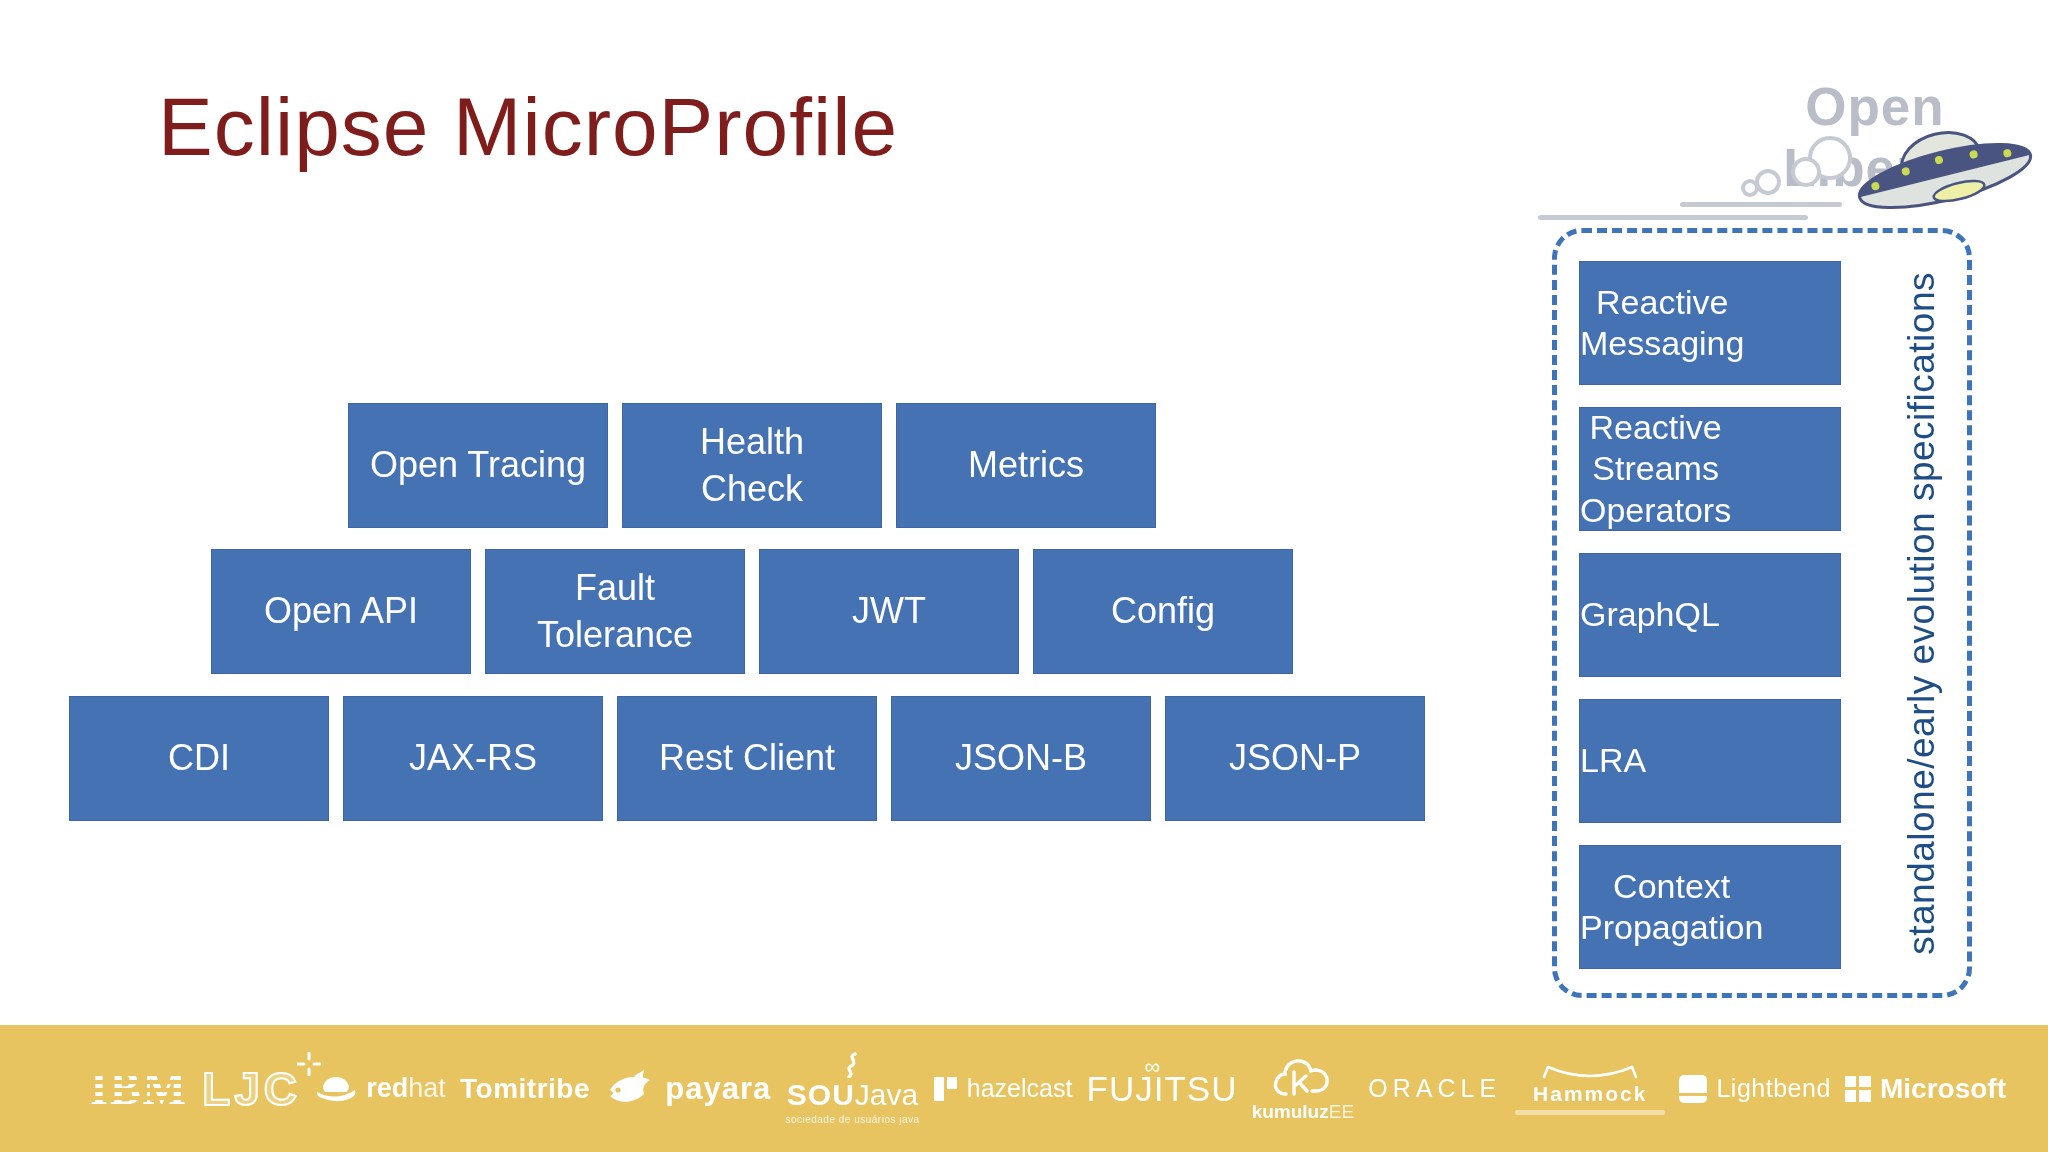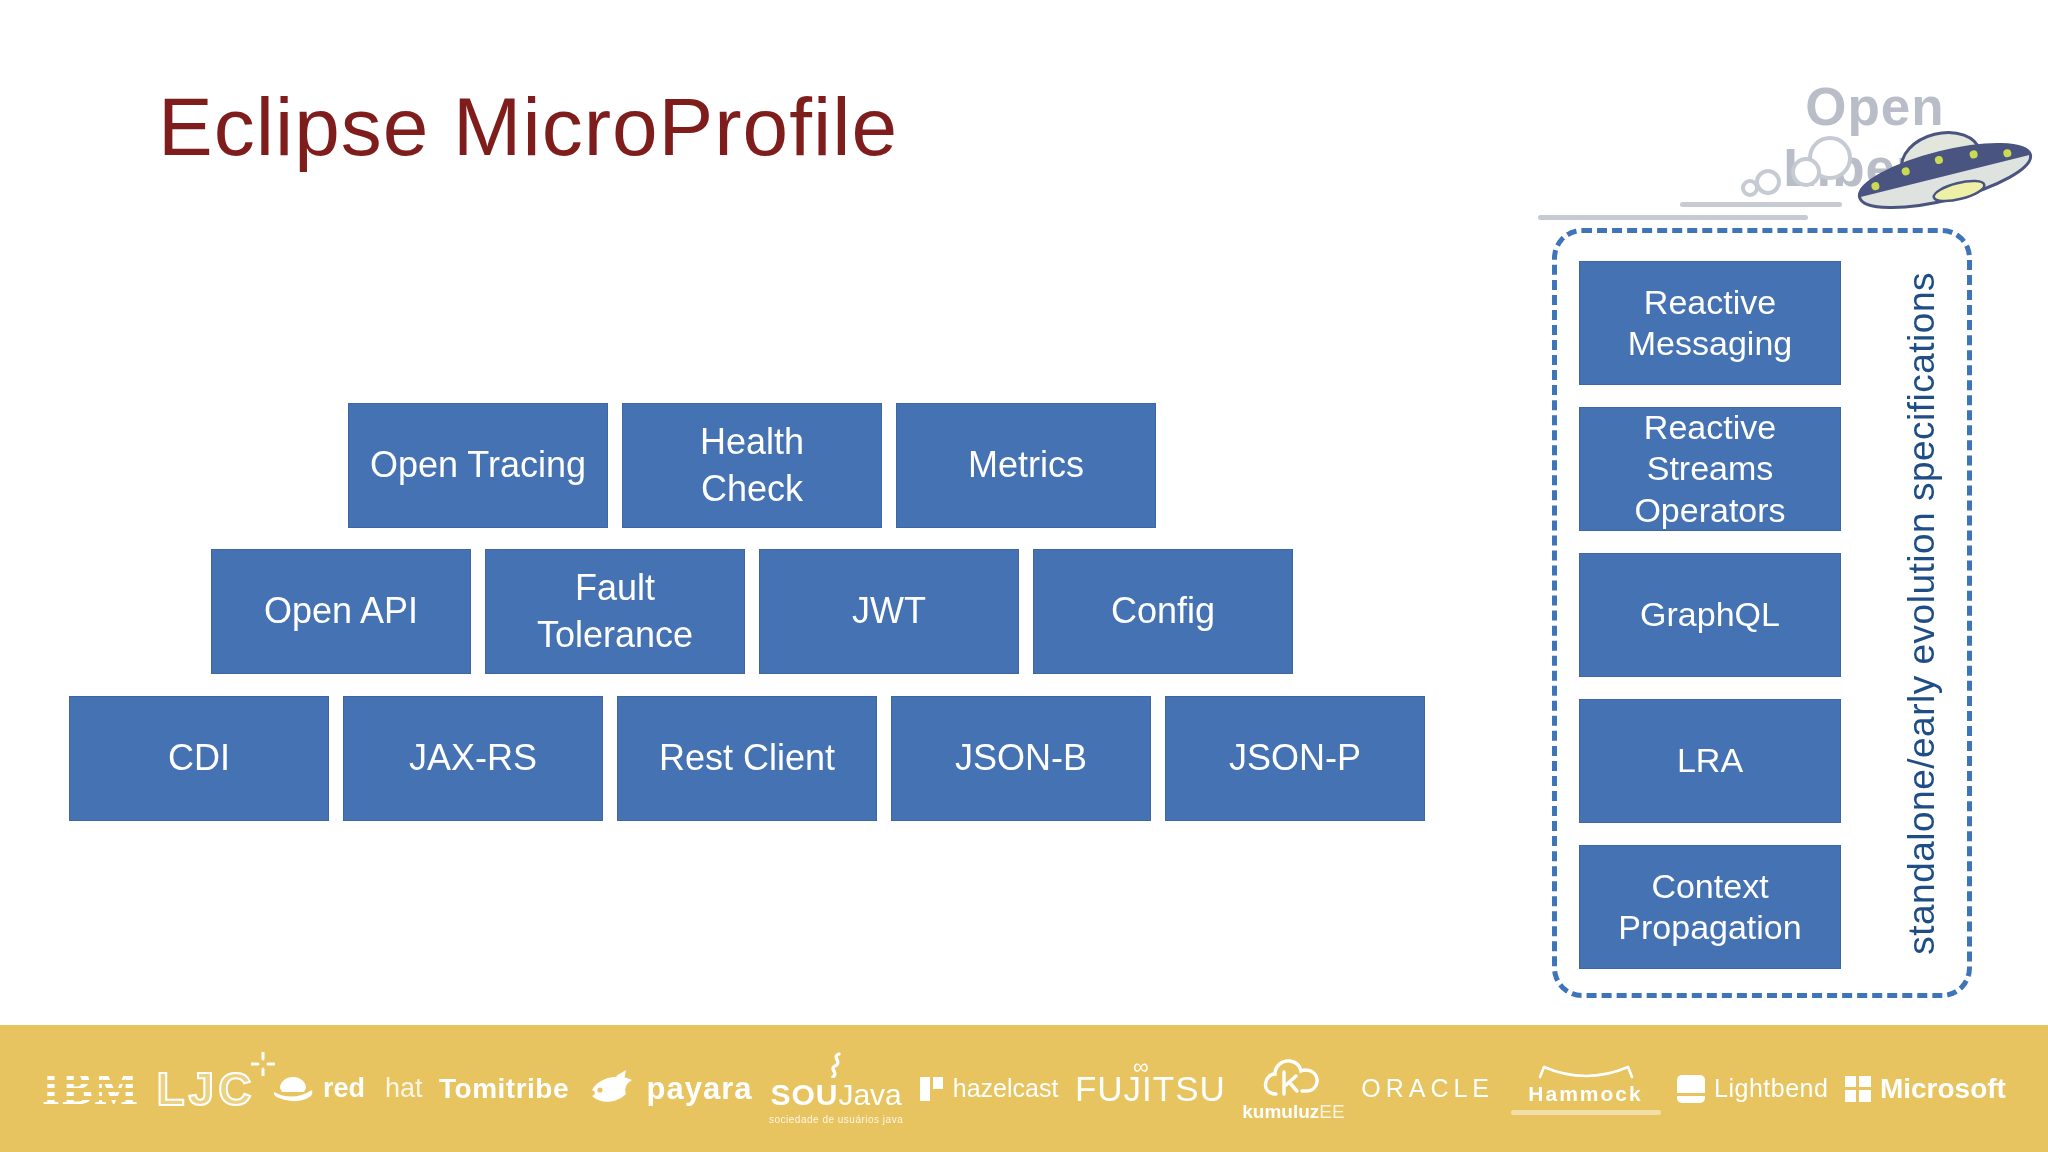--- a/index.html
+++ b/index.html
@@ -40,21 +40,21 @@
   
   .standalone-panel {
     position: absolute; left: 1552px; top: 228px; width: 420px; height: 770px;
     border: 5px dashed #3e74b8; border-radius: 30px;
   }
   .spec-col { position: absolute; left: 22px; top: 28px; width: 262px; }
   .sbox {
     width: 262px; height: 124px; margin-bottom: 22px;
     background: #4572b3; border: 1px solid #3d66a2;
     color: #ffffff; font-size: 34px; line-height: 1.22;
-    display: flex; align-items: center; justify-content: center;
+    display: flex; align-items: center; justify-content: flex-start;
     text-align: center;
   }
   .sbox span { white-space: pre-line; }
   .vertical-label {
     position: absolute; right: 6px; top: 0; height: 100%; width: 78px;
     display: flex; align-items: center; justify-content: center;
   }
   .vertical-label span {
     writing-mode: vertical-rl; transform: rotate(180deg);
     font-size: 37px; color: #1e4e85; letter-spacing: 0.5px;
@@ -66,35 +66,35 @@
     background: #e7c45f;
     display: flex; align-items: center; justify-content: space-between;
     padding: 0 42px; color: #ffffff;
   }
   .logo { display: flex; align-items: center; gap: 9px; flex-direction: row; }
   .logo-col { display: flex; flex-direction: column; align-items: center; gap: 2px; }
 
   .ibm-text {
     position: relative; display: inline-block;
     font-family: "Liberation Serif", serif; font-weight: 700;
-    font-size: 46px; letter-spacing: 2px; line-height: 1;
+    font-size: 46px; letter-spacing: 2px; line-height: 1; margin-left: 48px;
   }
   .ibm-text::after {
     content: ""; position: absolute; inset: 2px 0 0 0;
     background: repeating-linear-gradient(to bottom, transparent 0 4px, #e7c45f 4px 8px);
   }
   .ljc { position: relative; }
   .ljc-text {
     font-size: 46px; font-weight: 700; letter-spacing: 4px; line-height: 1;
     color: rgba(255,255,255,0.22); -webkit-text-stroke: 2px #ffffff;
   }
   .sparkle { position: absolute; top: -14px; right: -20px; }
 
   .redhat-text { font-size: 27px; font-weight: 700; }
-  .redhat-text .lite { font-weight: 400; opacity: 0.85; padding-left: 20px; }
+  .redhat-text .lite { font-weight: 400; opacity: 0.85; }
 
   .tomitribe-text { font-size: 28px; font-weight: 700; letter-spacing: 0.5px; }
 
   .payara-text { font-size: 31px; font-weight: 600; letter-spacing: 1px; }
 
   .soujava-main { font-size: 30px; line-height: 1; }
   .soujava-main .b { font-weight: 700; letter-spacing: 1px; }
   .soujava-sub { font-size: 10px; opacity: 0.85; letter-spacing: 0.5px; margin-top: 2px; }
 
   .hazelcast-text { font-size: 25px; font-weight: 400; }

